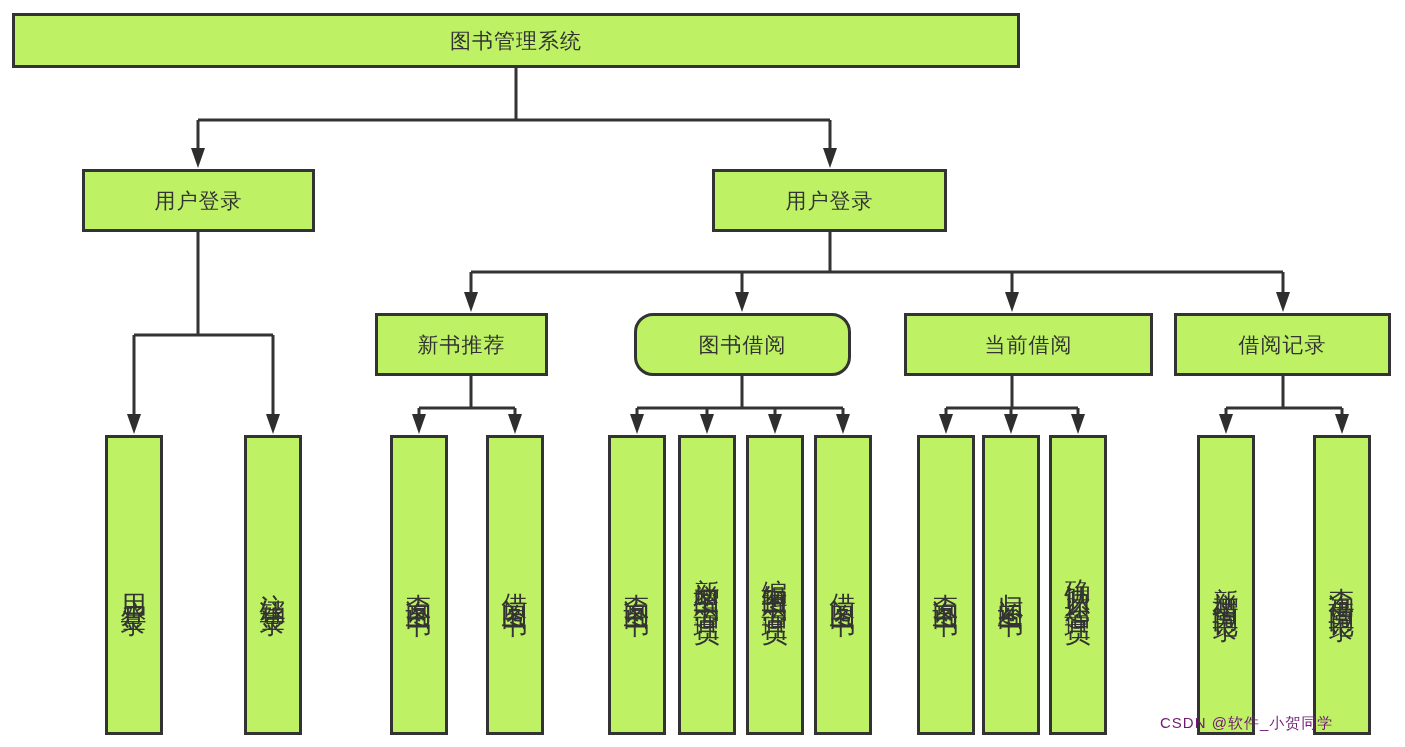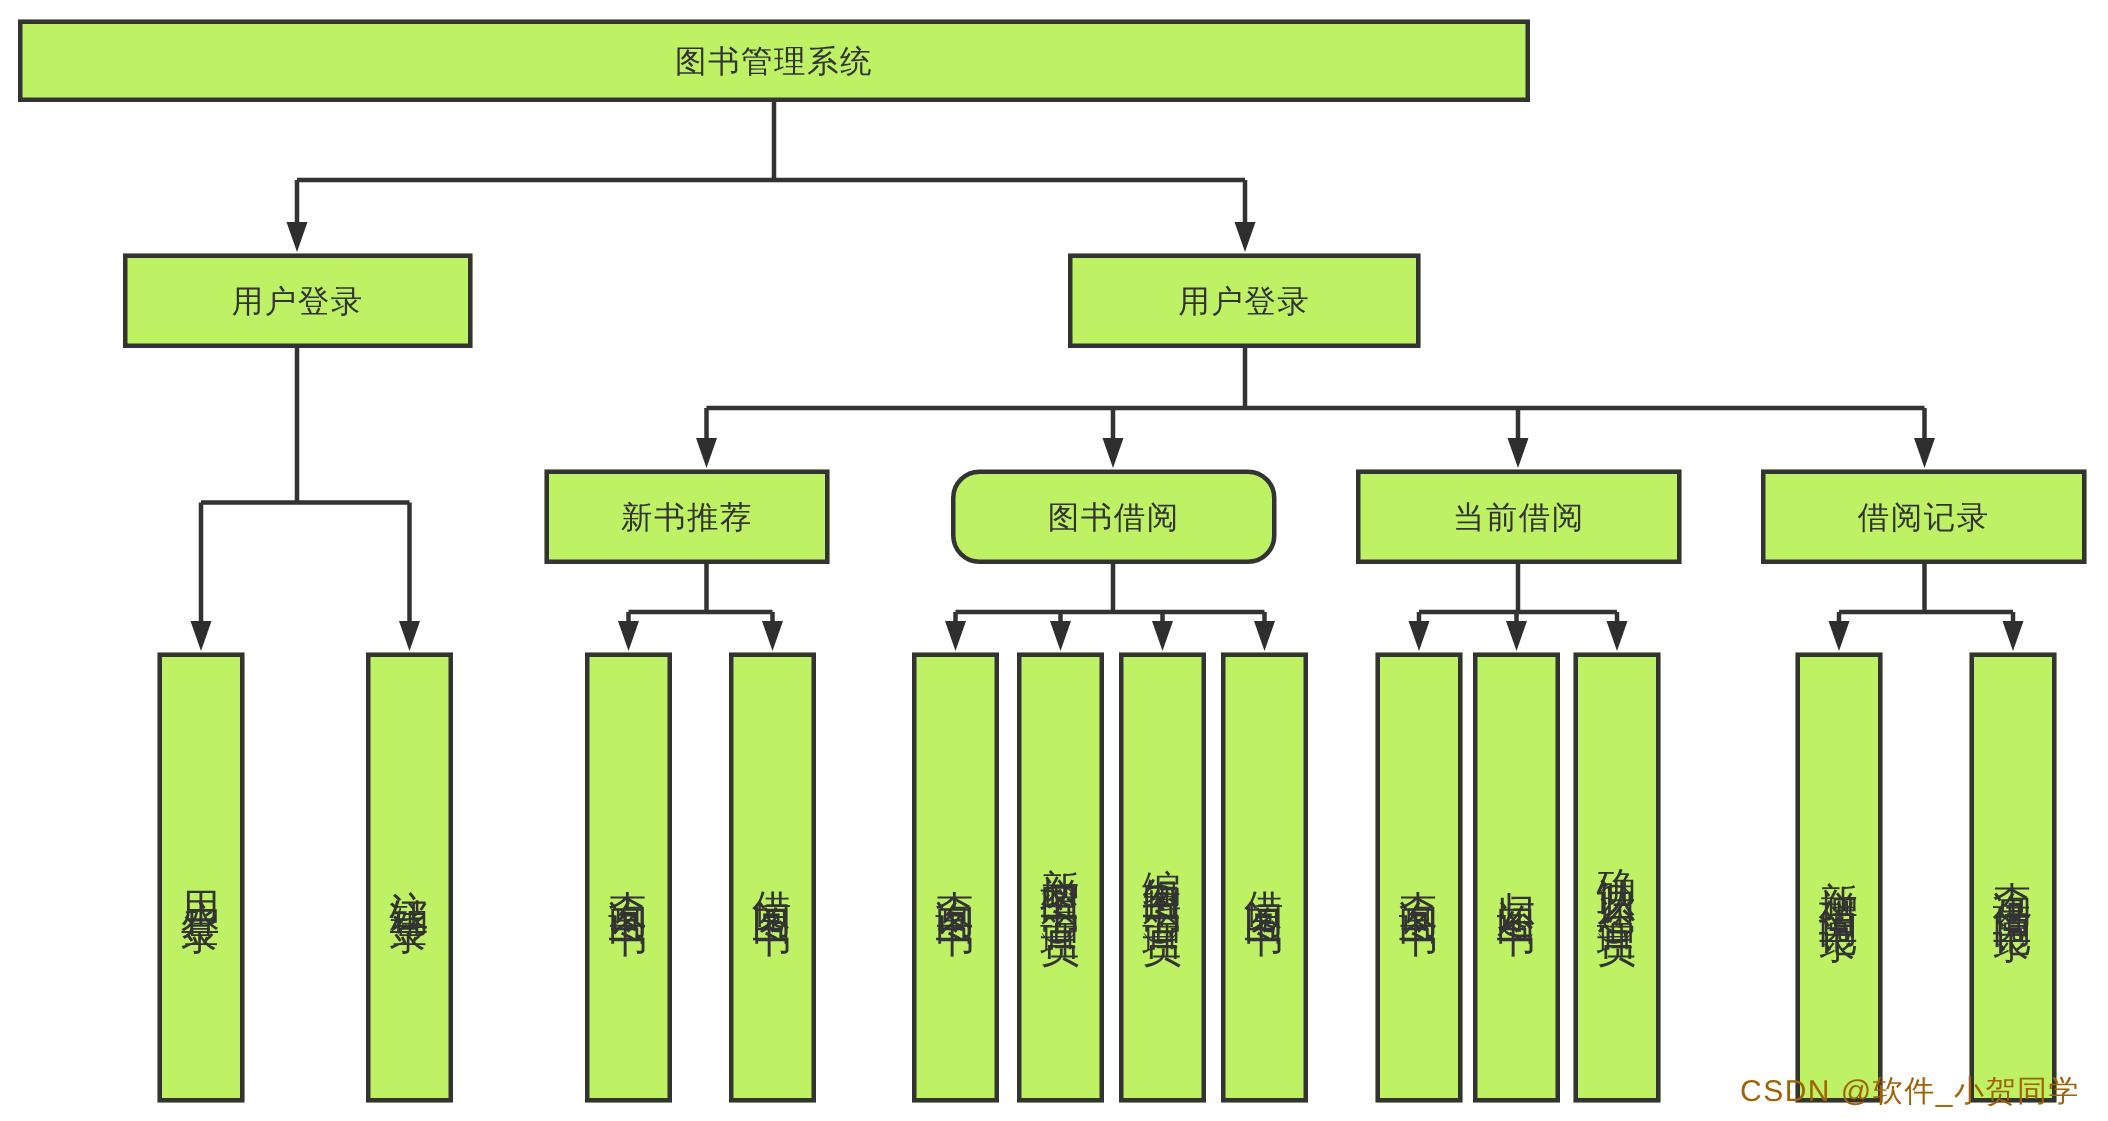--- a/index.html
+++ b/index.html
@@ -13,32 +13,32 @@
     display:flex;align-items:center;justify-content:center;color:#333;z-index:2;
   }
   .h{font-size:21px;letter-spacing:1px;white-space:nowrap;}
   .v{
     writing-mode:vertical-rl;font-size:26px;letter-spacing:6px;
     top:435px;width:58px;height:300px;line-height:1;
   }
   .b-root{left:12px;top:13px;width:1008px;height:55px;}
   .b-login{left:82px;top:169px;width:233px;height:63px;}
   .b-mgmt{left:712px;top:169px;width:235px;height:63px;}
-  .b-nb{left:363px;top:313px;width:190px;height:63px;}
+  .b-nb{left:375px;top:313px;width:173px;height:63px;}
   .b-bb{left:634px;top:313px;width:217px;height:63px;border-radius:19px;}
-  .b-cb{left:904px;top:313px;width:217px;height:63px;}
+  .b-cb{left:904px;top:313px;width:249px;height:63px;}
   .b-br{left:1174px;top:313px;width:217px;height:63px;}
   .l-a1{left:105px;} .l-a2{left:244px;}
   .l-b1{left:390px;} .l-b2{left:486px;}
   .l-c1{left:608px;} .l-c2{left:678px;} .l-c3{left:746px;} .l-c4{left:814px;}
   .l-d1{left:917px;} .l-d2{left:982px;} .l-d3{left:1049px;}
   .l-e1{left:1197px;} .l-e2{left:1313px;}
   .watermark{
-    position:absolute;left:1160px;top:714px;z-index:5;color:#a16207;
-    font-size:20px;letter-spacing:1px;white-space:nowrap;pointer-events:none;
+    position:absolute;left:1160px;top:714px;z-index:5;color:#701a75;
+    font-size:15px;letter-spacing:1px;white-space:nowrap;pointer-events:none;
   }
 </style>
 </head>
 <body>
 
 <div id="stage">
 
   <svg id="connectors" width="1405" height="747" viewBox="0 0 1405 747">
     <defs>
       <polygon id="arr" points="-7,-20 7,-20 0,0" fill="#2e2e2e"></polygon>

